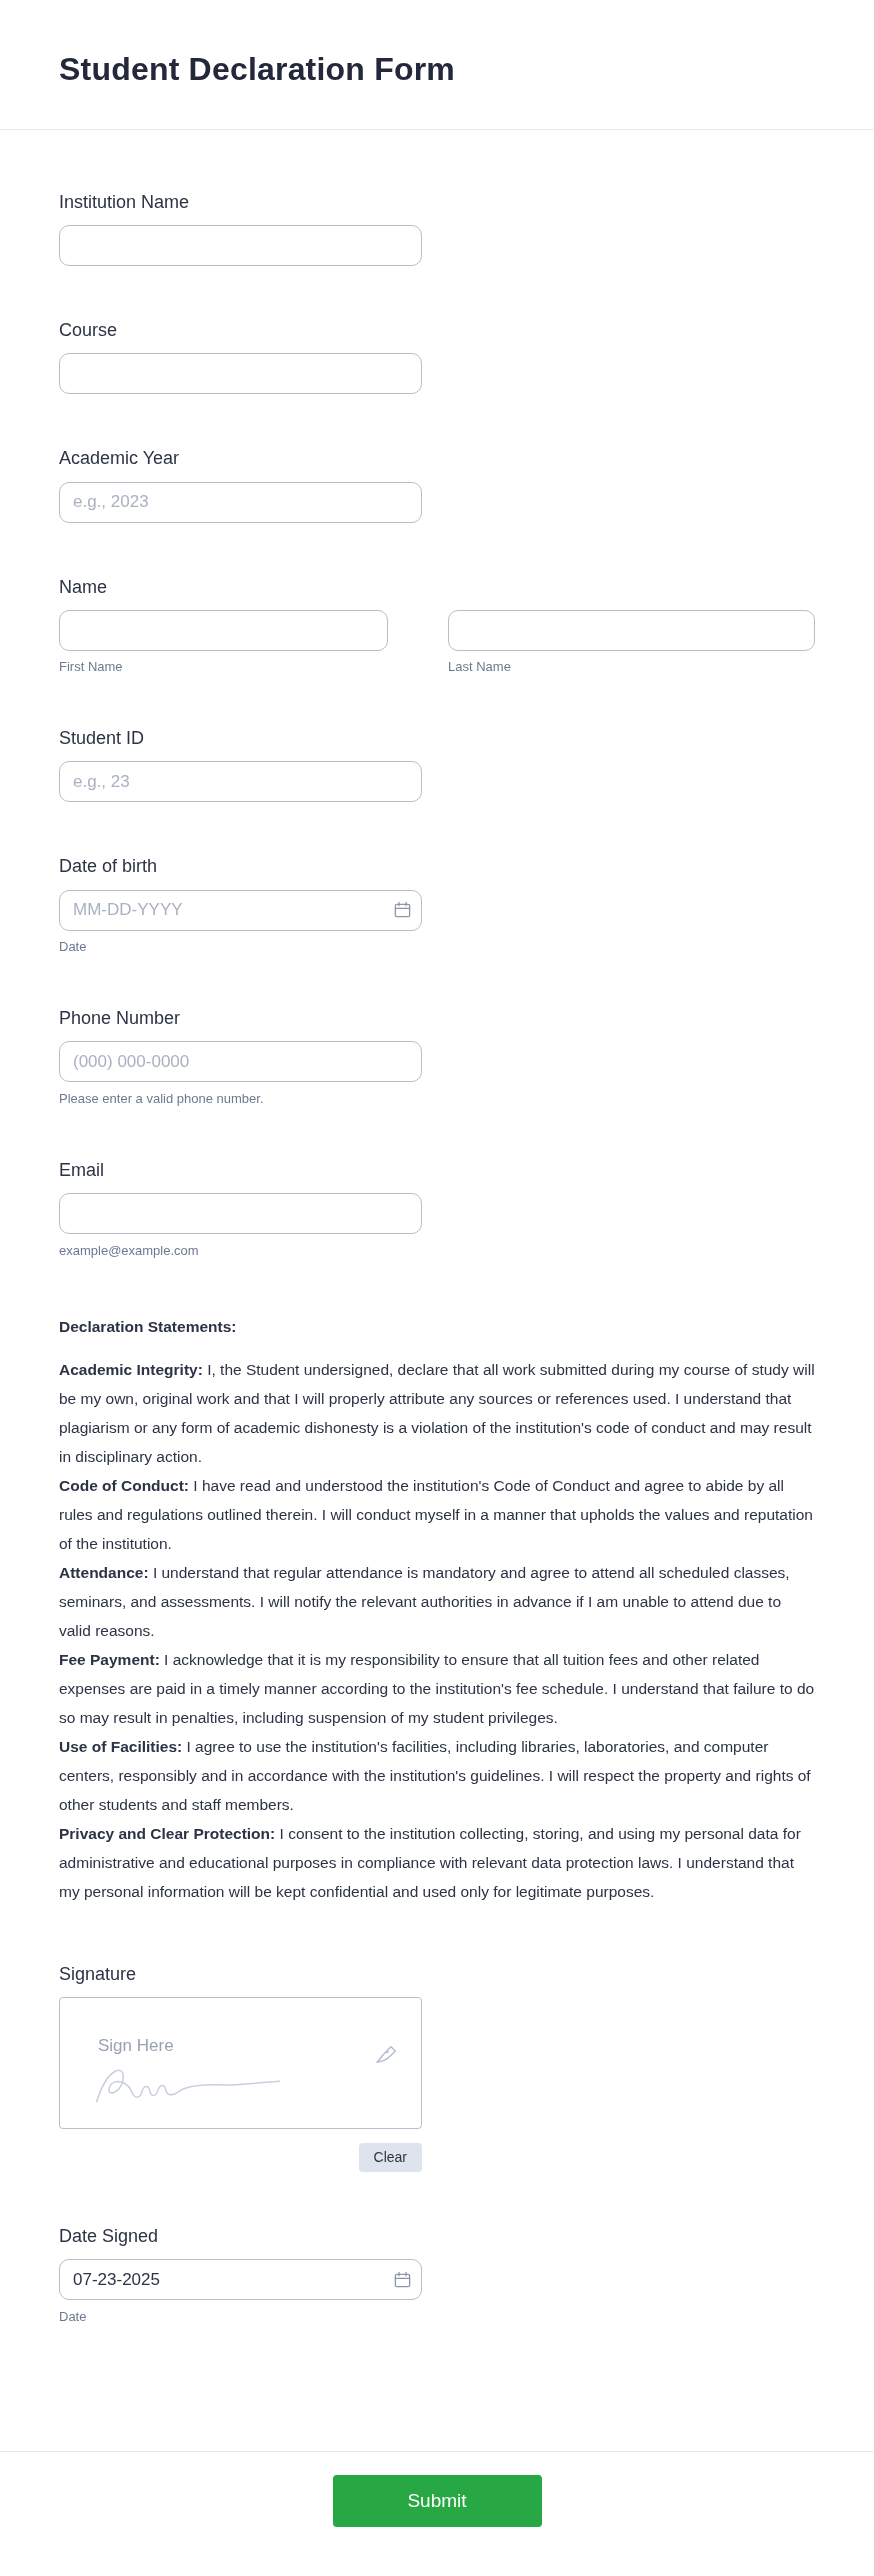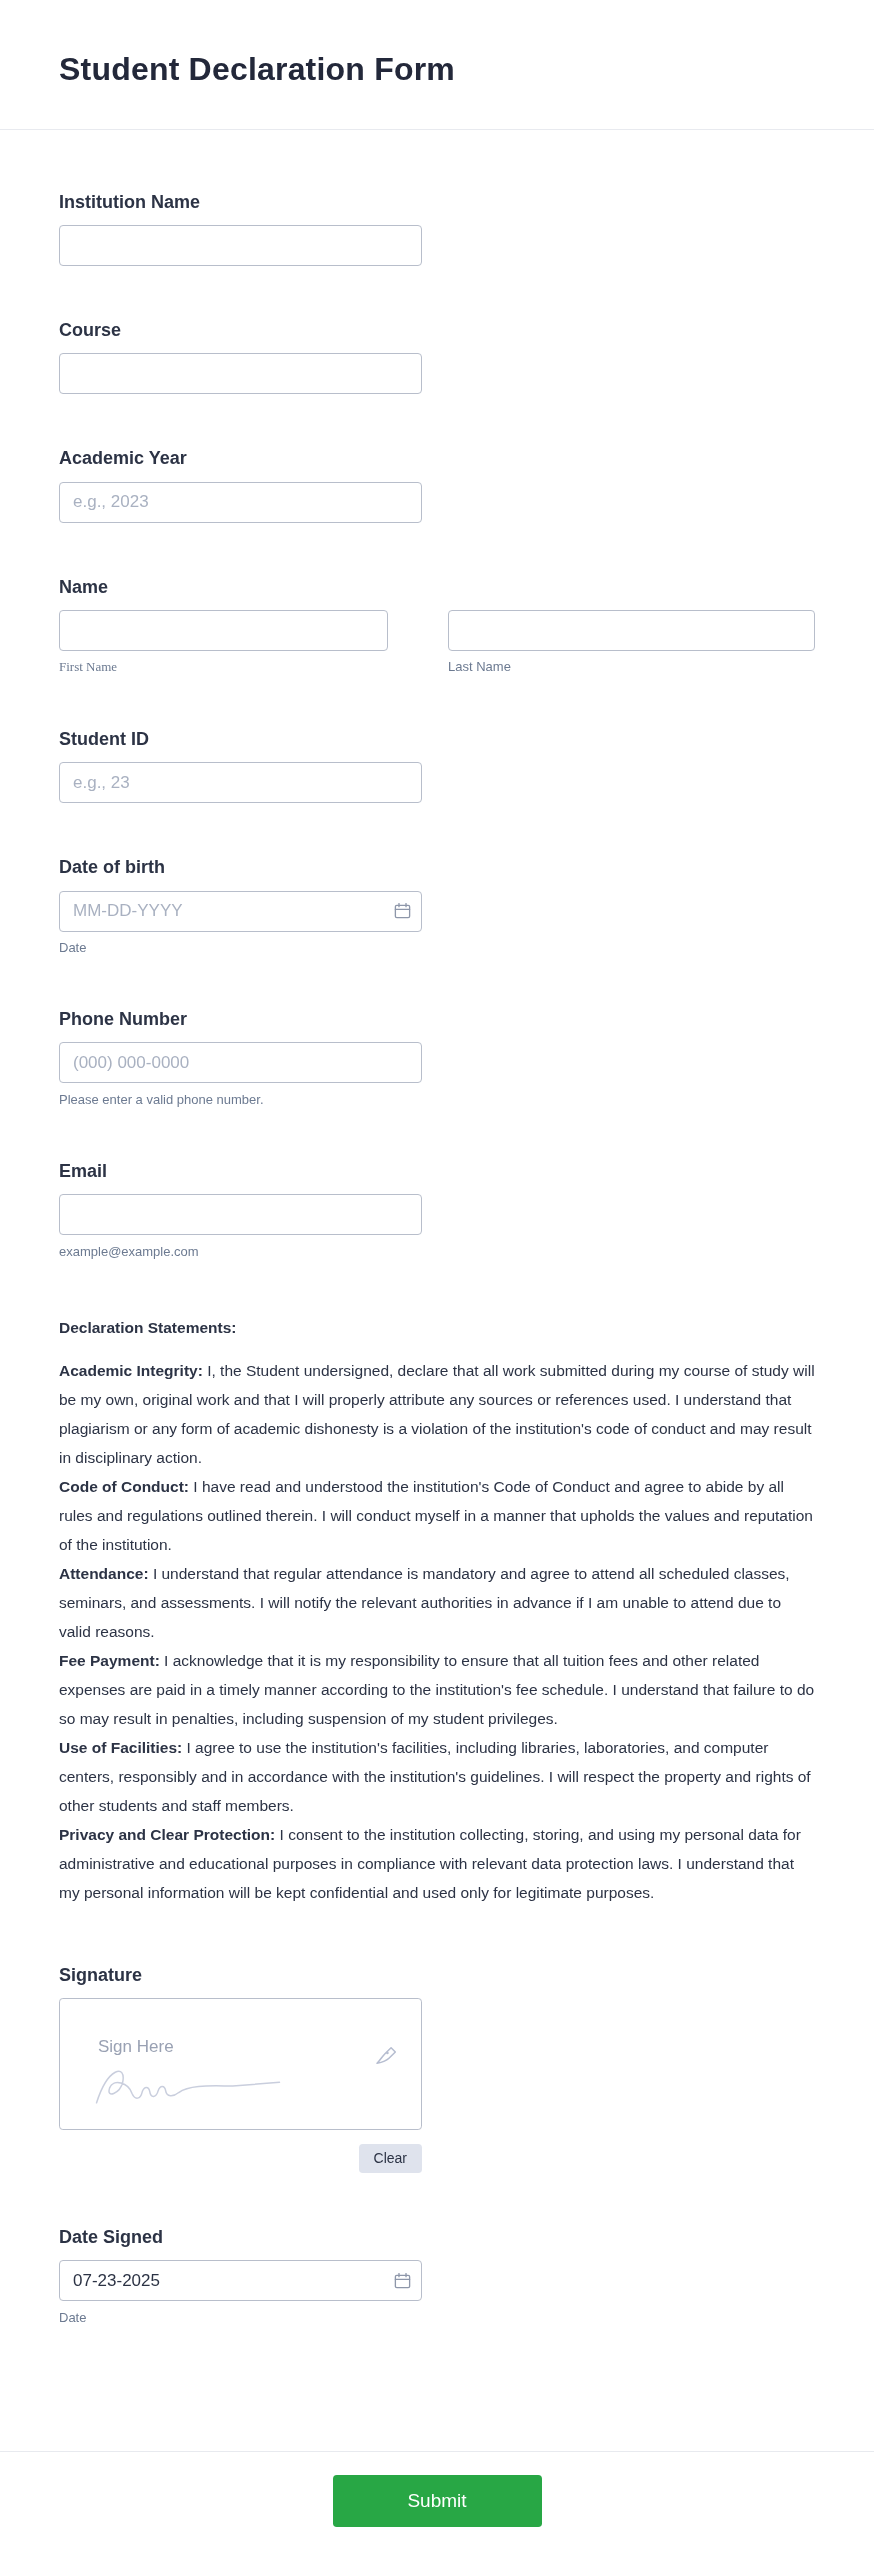--- a/index.html
+++ b/index.html
@@ -10,35 +10,35 @@
     width: 874px;
   }
   .page { width: 874px; min-height: 2576px; display: flex; flex-direction: column; background: #fff; }
 
   .form-header { padding: 51px 59px 41px; border-bottom: 0.9px solid #e8eaef; }
   .form-title { font-size: 32px; font-weight: 700; color: #23283a; letter-spacing: 0.2px; }
 
   .form-body { padding: 62px 59px 36px; flex: 1; }
 
   .field { margin-bottom: 54px; }
-  .field-label { display: block; font-size: 18px; font-weight: 700; color: #2c3345; margin-bottom: 12.2px; }
+  .field-label { display: block; font-size: 18px; font-weight: 400; color: #2c3345; margin-bottom: 12.2px; }
 
   .text-input {
     width: 363px; height: 41px;
-    border: 0.9px solid #b8becb; border-radius: 4px;
+    border: 0.9px solid #b8becb; border-radius: 10px;
     font-size: 17px; color: #2c3345; padding: 0 13px;
     font-family: inherit; background: #fff; outline: none;
     display: block;
   }
   .text-input::placeholder { color: #a9b1c1; opacity: 1; }
 
   .sublabel { font-size: 13px; color: #6c7a91; margin-top: 8.5px; }
 
   .name-row { display: flex; justify-content: space-between; }
-  .name-col.first { width: 329px; font-family: Liberation Serif, serif; }
+  .name-col.first { width: 329px; }
   .name-col.last { width: 367px; }
   .name-col .text-input { width: 100%; }
 
   .date-wrap { position: relative; width: 363px; }
   .date-wrap .text-input { width: 100%; padding-right: 47px; }
   .calendar-icon {
     position: absolute; right: 10.3px; top: 50%; transform: translateY(-50%);
     color: #8e97aa; cursor: pointer; line-height: 0;
   }
 

